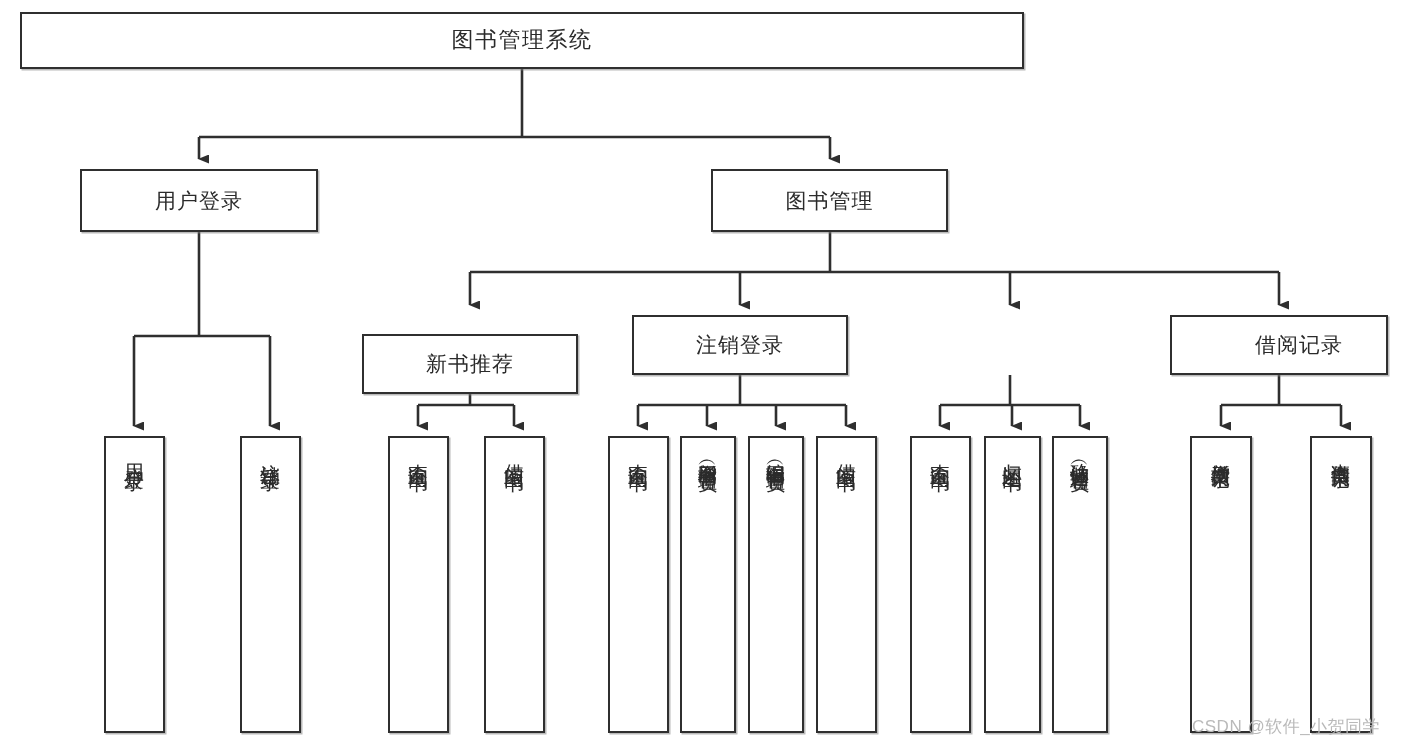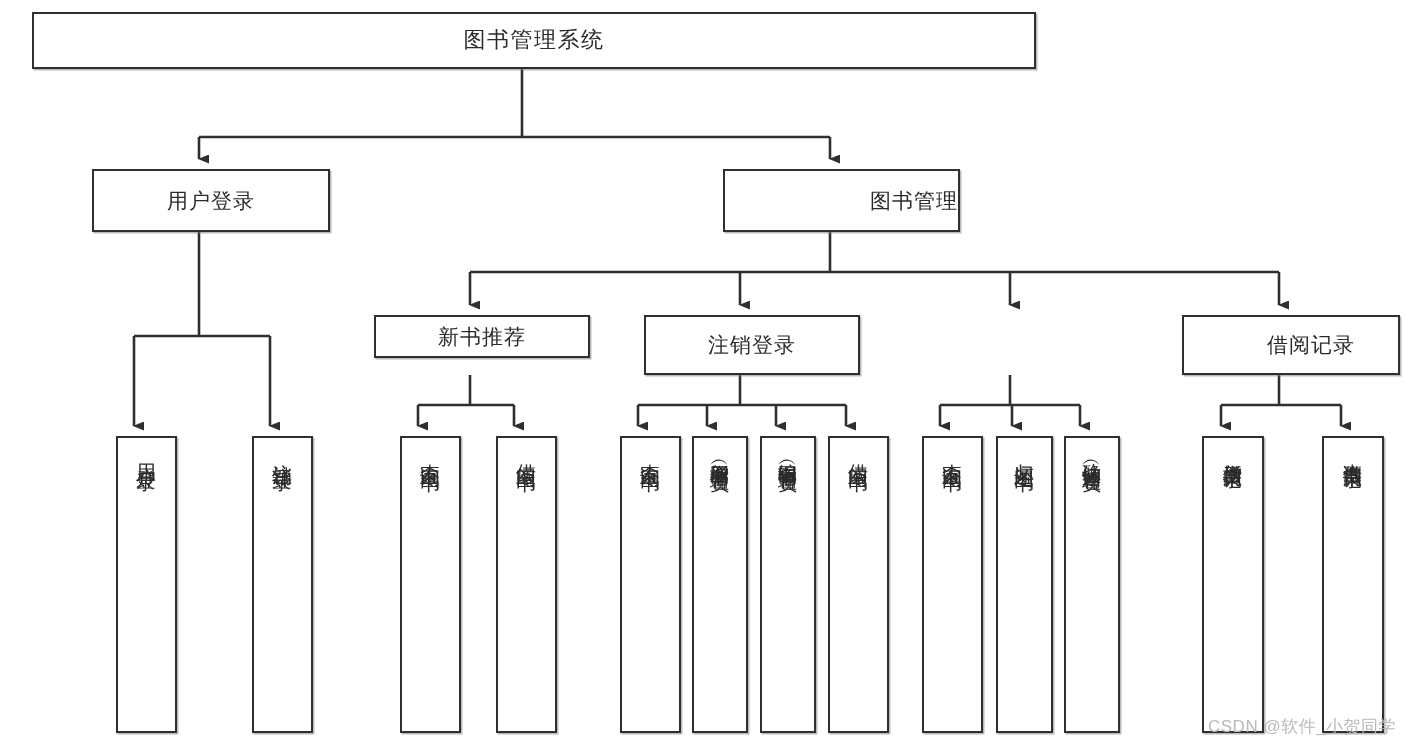--- a/index.html
+++ b/index.html
@@ -28,21 +28,20 @@
   }
   .node {
     position: absolute;
     box-sizing: border-box;
     background: #ffffff;
     border: 2px solid #2f2f2f;
     display: flex;
     align-items: center;
     justify-content: center;
     box-shadow: 1.5px 1.5px 0 rgba(130,130,130,0.55);
-    margin-left: 12px;
   }
   .node-label {
     color: #2b2b2b;
     text-align: center;
     line-height: 1.12;
     white-space: pre;
   }
   
   .node.horiz .node-label {
     font-size: 21px;
@@ -134,25 +133,25 @@
   </svg>
 
   <div class="node horiz root" style="left:20px; top:12px; width:1004px; height:57px;">
     <span class="node-label">图书管理系统</span>
   </div>
 
   <div class="node horiz" style="left:80px; top:169px; width:238px; height:63px;">
     <span class="node-label">用户登录</span>
   </div>
 
-  <div class="node horiz" style="left:711px; top:169px; width:237px; height:63px;justify-content:flex-end;">
+  <div class="node horiz" style="left:711px; top:169px; width:237px; height:63px;">
     <span class="node-label">图书管理</span>
   </div>
 
-  <div class="node horiz" style="left:362px; top:315px; width:216px; height:43px;">
+  <div class="node horiz" style="left:362px; top:334px; width:216px; height:60px;">
     <span class="node-label">新书推荐</span>
   </div>
 
   <div class="node horiz" style="left:632px; top:315px; width:216px; height:60px;">
     <span class="node-label">注销登录</span>
   </div>
 
 
   <div class="node horiz" style="left:1170px; top:315px; width:218px; height:60px;padding-left:40px;">
     <span class="node-label">借阅记录</span>
@@ -203,15 +202,15 @@
   </div>
 
   <div class="node vert tall" style="left:1190px; top:436px; width:62px; height:297px;">
     <span class="node-label">新增借阅记录</span>
   </div>
 
   <div class="node vert tall" style="left:1310px; top:436px; width:62px; height:297px;">
     <span class="node-label">查询借阅记录</span>
   </div>
 
-  <div class="watermark" style="left:1192px; top:715px;padding-left:16px;">CSDN @软件_小贺同学</div>
+  <div class="watermark" style="left:1192px; top:715px;">CSDN @软件_小贺同学</div>
 
 </div>
 
 </body></html>

